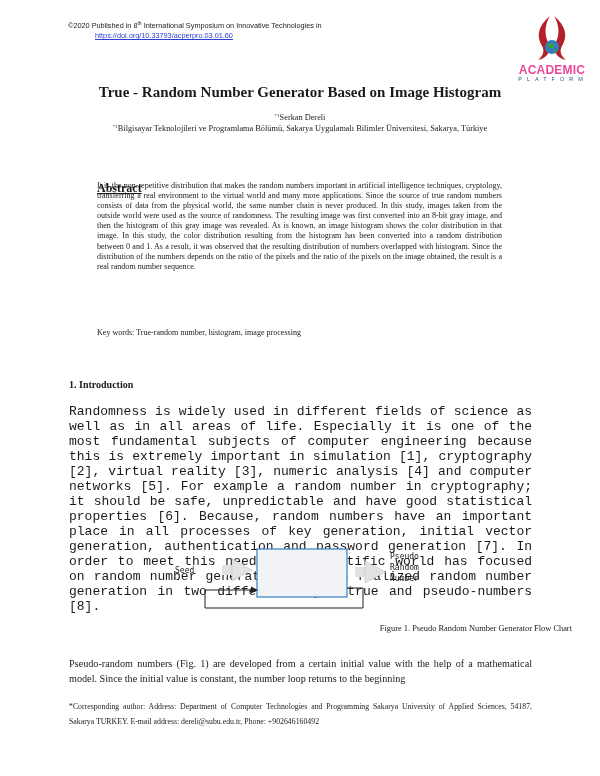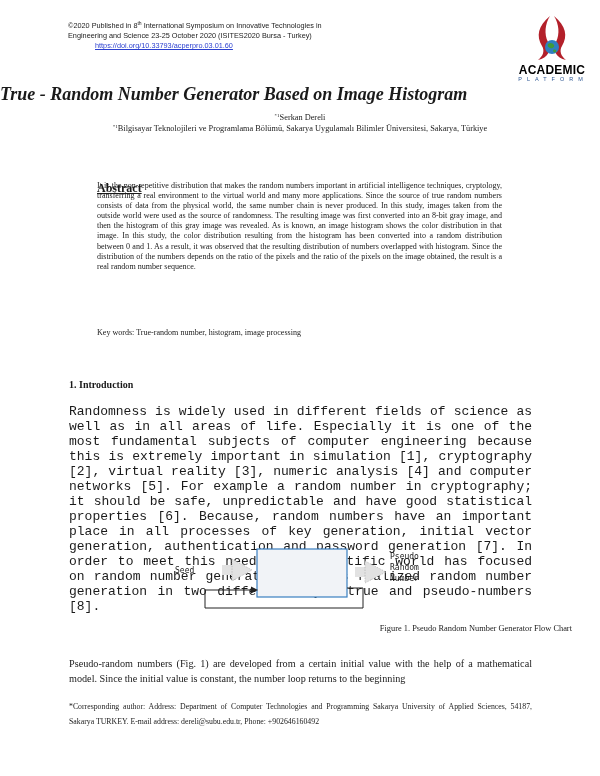--- a/index.html
+++ b/index.html
@@ -6,24 +6,24 @@
   body { width:600px; height:776px; position:relative; overflow:hidden; color:#1a1a1a; }
   .serif { font-family: "Liberation Serif", "DejaVu Serif", serif; }
   .sans { font-family: "Liberation Sans", "DejaVu Sans", sans-serif; }
   .mono { font-family: "DejaVu Sans Mono", "Liberation Mono", monospace; }
 
   #pubinfo { position:absolute; left:68px; top:21px; font-size:7.3px; line-height:10.2px; color:#222; }
   #pubinfo .doi { color:#2a3fcf; text-decoration:underline;padding-left:27px; }
   #pubinfo sup { font-size:5px; vertical-align:3px; line-height:0; }
 
   #logo { position:absolute; left:512px; top:14px; width:80px; height:70px; }
-  #logo .word1 { position:absolute; left:0; top:49px; width:80px; text-align:center; font-size:12px; color:#000000; font-weight:bold; letter-spacing:0.2px; }
+  #logo .word1 { position:absolute; left:0; top:49px; width:80px; text-align:center; font-size:12px; color:#ec4899; font-weight:bold; letter-spacing:0.2px; }
   #logo .word2 { position:absolute; left:2px; top:62px; width:78px; text-align:center; font-size:5.5px; color:#2b5592; letter-spacing:5px; }
 
-  #title { position:absolute; left:0; width:600px; top:84px; font-size:18px; font-weight:bold;font-style:italic; }
+  #title { position:absolute; left:0; width:600px; top:84px; text-align:center; font-size:15px; font-weight:bold; }
   #author { position:absolute; left:0; width:600px; top:113px; text-align:center; font-size:8.3px; }
   #affil { position:absolute; left:0; width:600px; top:124px; text-align:center; font-size:8.3px; }
   sup.fn { font-size:5px; vertical-align:3px; line-height:0; }
 
   #abstract-h { position:absolute; left:97px; top:181px; font-size:12px; font-weight:bold;text-decoration:underline; }
   #abstract-body { position:absolute; left:97px; top:181px; width:405px; font-size:8.05px; line-height:10.1px; text-align:justify; }
 
   #keywords { position:absolute; left:97px; top:328px; font-size:8.05px; }
   #keywords b { font-weight:normal; }
 
@@ -35,21 +35,20 @@
 
   #para2 { position:absolute; left:69px; top:657px; width:463px; font-size:10.2px; line-height:14.6px; text-align:justify; }
 
   #footnote { position:absolute; left:69px; top:699px; width:463px; font-size:7.8px; line-height:15px; text-align:justify; }
 </style>
 </head>
 <body>
 
 <div id="pubinfo" class="sans">
   <div><span>©2020 Published in 8</span><sup>th</sup><span> International Symposium on Innovative Technologies in</span></div>
-  <div>Engineering and Science 23-25 October 2020 (ISITES2020 Bursa - Turkey)</div>
   <div class="doi">https://doi.org/10.33793/acperpro.03.01.60</div>
 </div>
 
 <div id="logo" class="sans">
   <svg width="80" height="50" viewBox="0 0 80 50" style="position:absolute;left:0;top:0">
     <path d="M38 2 C26 12 24 22 30 32 C33 37 31 42 26 46 C36 44 40 36 36 28 C32 20 33 10 38 2 Z" fill="#b3202a"></path>
     <path d="M42 2 C54 12 56 22 50 32 C47 37 49 42 54 46 C44 44 40 36 44 28 C48 20 47 10 42 2 Z" fill="#b3202a"></path>
     <circle cx="40" cy="33" r="7" fill="#2f7fc1"></circle>
     <path d="M36 30 C38 28 41 29 42 31 C43 33 40 35 38 34 C36 33 35 32 36 30 Z" fill="#3e9a3a"></path>
     <path d="M41 36 C43 35 45 36 44 38 C42 39 41 38 41 36 Z" fill="#3e9a3a"></path>

